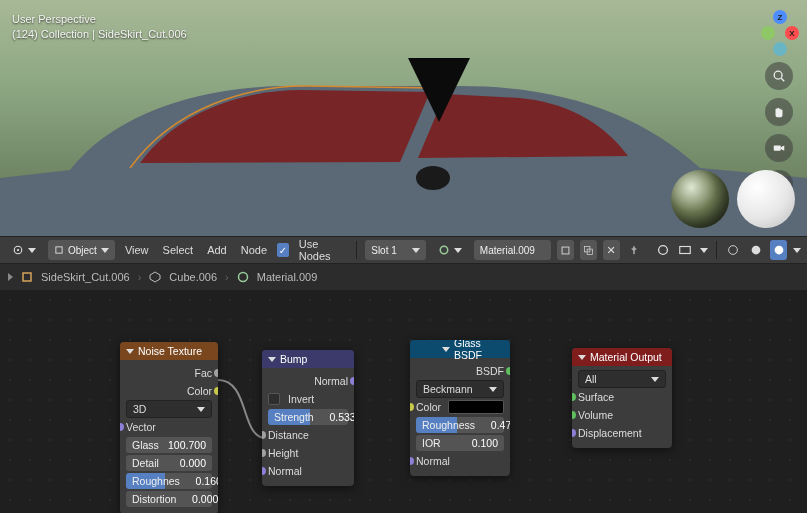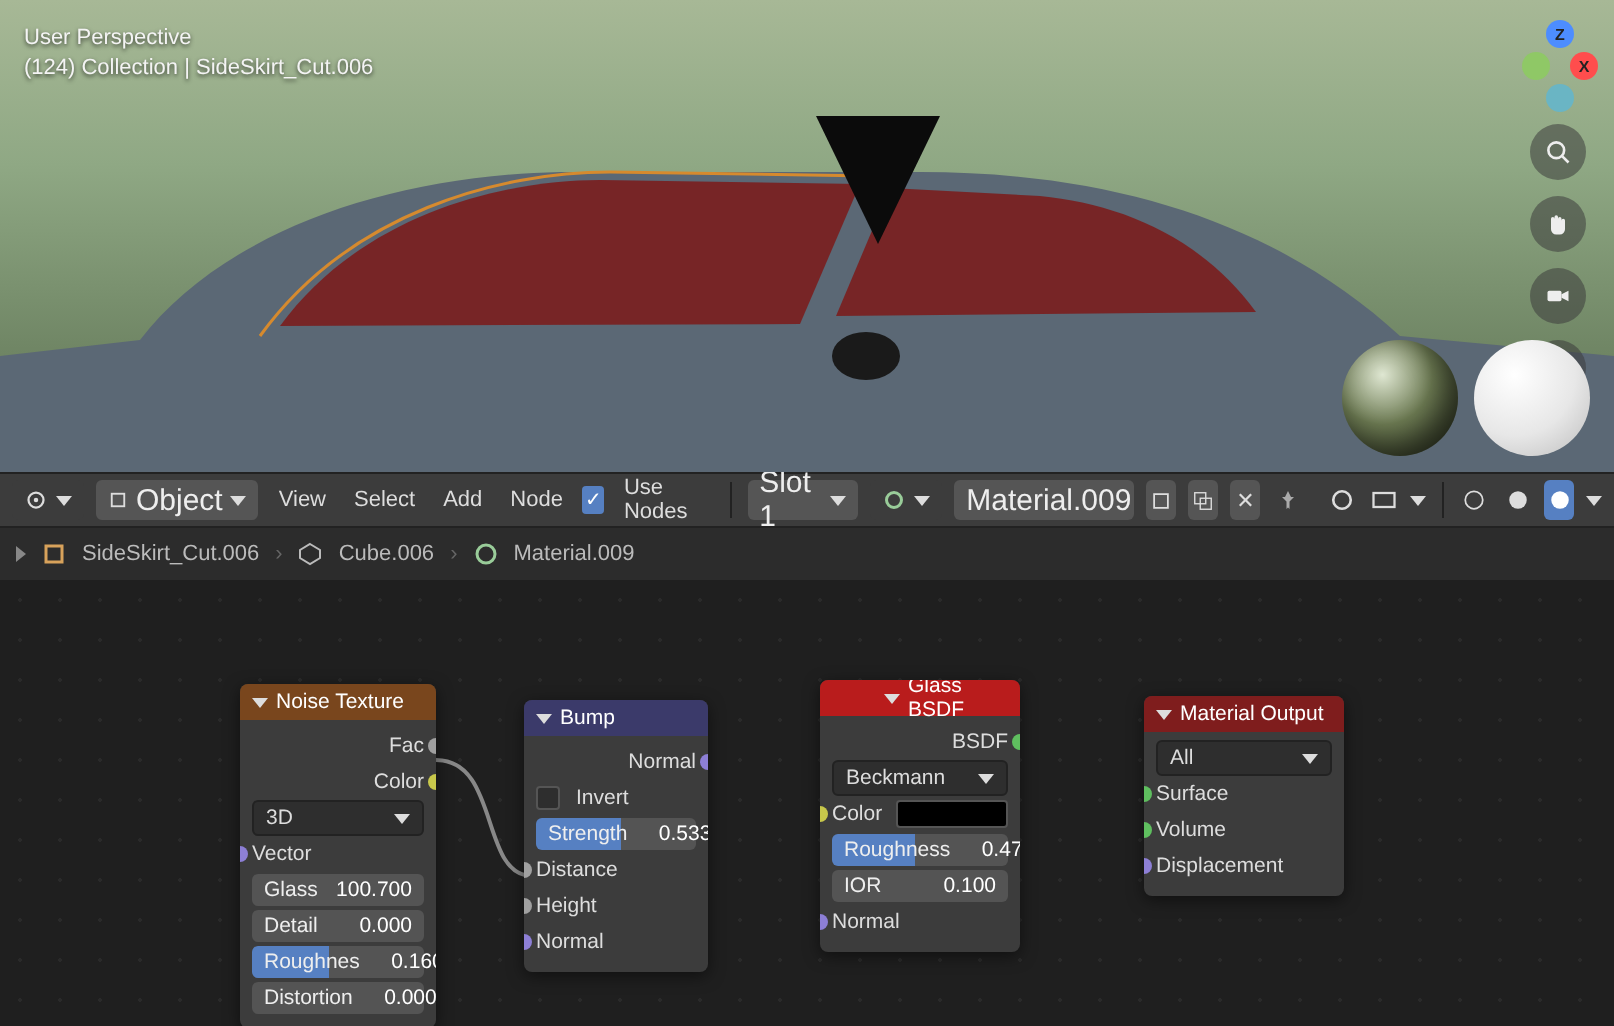--- a/index.html
+++ b/index.html
@@ -16,40 +16,40 @@
   .gball.x { background: #ff4d4d; top: 16px; left: 26px; }
   .gball.cyan { background: #6ab5c4; top: 32px; left: 14px; }
   .gball.lime { background: #8fc866; top: 16px; left: 2px; }
   .vtool { width: 28px; height: 28px; border-radius: 50%; background: rgba(60,60,60,.55); display: flex; align-items: center; justify-content: center; color: #eee; }
   .matprev { position: absolute; bottom: 8px; width: 58px; height: 58px; border-radius: 50%; }
   .matprev.env { right: 78px; background: radial-gradient(circle at 35% 30%, #dfe7d2 0%, #6c7a52 45%, #2e3422 100%); box-shadow: inset -6px -6px 14px rgba(0,0,0,.5); }
   .matprev.white { right: 12px; background: radial-gradient(circle at 35% 30%, #fff 0%, #e7e7e7 55%, #bcbcbc 100%); }
   
   
   .toolbar { height: 28px; background: #3c3c3c; border-top: 1px solid #222; border-bottom: 1px solid #222; display: flex; align-items: center; padding: 0 6px; gap: 6px; }
-  .tbtn { height: 20px; background: #555; border-radius: 3px; padding: 0 6px; display: inline-flex; align-items: center; gap: 4px; color: #eee; font-size: 15px; }
+  .tbtn { height: 20px; background: #555; border-radius: 3px; padding: 0 6px; display: inline-flex; align-items: center; gap: 4px; color: #eee; font-size: 10px; }
   .tbtn.dark { background: #3c3c3c; }
   .tmenu { color: #ddd; font-size: 11px; padding: 0 4px; }
   .chk { width: 14px; height: 14px; background: #5680c2; border-radius: 2px; display: inline-flex; align-items: center; justify-content: center; color: #fff; font-size: 10px; }
   .sep { width: 1px; height: 18px; background: #222; margin: 0 2px; }
   .spacer { flex: 1; }
   .iconbtn { width: 20px; height: 20px; background: #555; border-radius: 3px; display: inline-flex; align-items: center; justify-content: center; color: #ddd; }
   .iconbtn.flat { background: transparent; }
   
   
   .breadcrumb { height: 26px; background: #2c2c2c; display: flex; align-items: center; padding: 0 8px; gap: 8px; color: #bbb; font-size: 11px; }
   .bc-chev { color: #666; }
   
   
   .node-editor { position: relative; height: 223px; background: #1f1f1f; background-image: radial-gradient(circle, #2a2a2a 1px, transparent 1px); background-size: 20px 20px; }
   .node { position: absolute; background: #3c3c3c; border-radius: 4px; box-shadow: 0 2px 8px rgba(0,0,0,.5); overflow: hidden; font-size: 10.5px; }
   .node-header { height: 18px; display: flex; align-items: center; padding: 0 6px; gap: 4px; color: #fff; font-size: 10.5px; }
   .hdr-orange { background: #79461d; }
   .hdr-purple { background: #3b3a6a; }
-  .hdr-green  { background: #b91c1c; padding-left: 32px; }
+  .hdr-green  { background: #0c4a6e; padding-left: 32px; }
   .hdr-red    { background: #7f1d1d; }
   .node-body { padding: 4px 0 6px; }
   .row { display: flex; align-items: center; height: 18px; padding: 0 6px; gap: 4px; position: relative; }
   .row .lab { flex: 1; color: #ddd; }
   .row .val { color: #fff; min-width: 42px; text-align: right; }
   .slider { background: #545454; border-radius: 3px; height: 16px; display: flex; align-items: center; padding: 0 6px; width: 100%; }
   .slider .lab { color: #eee; }
   .slider .val { color: #fff; }
   .slider.active { background: linear-gradient(90deg, #5680c2 0%, #5680c2 45%, #545454 45%); }
   .dropdown { background: #2e2e2e; border: 1px solid #222; border-radius: 3px; height: 18px; display: flex; align-items: center; padding: 0 6px; width: 100%; color: #ddd; justify-content: space-between; }

